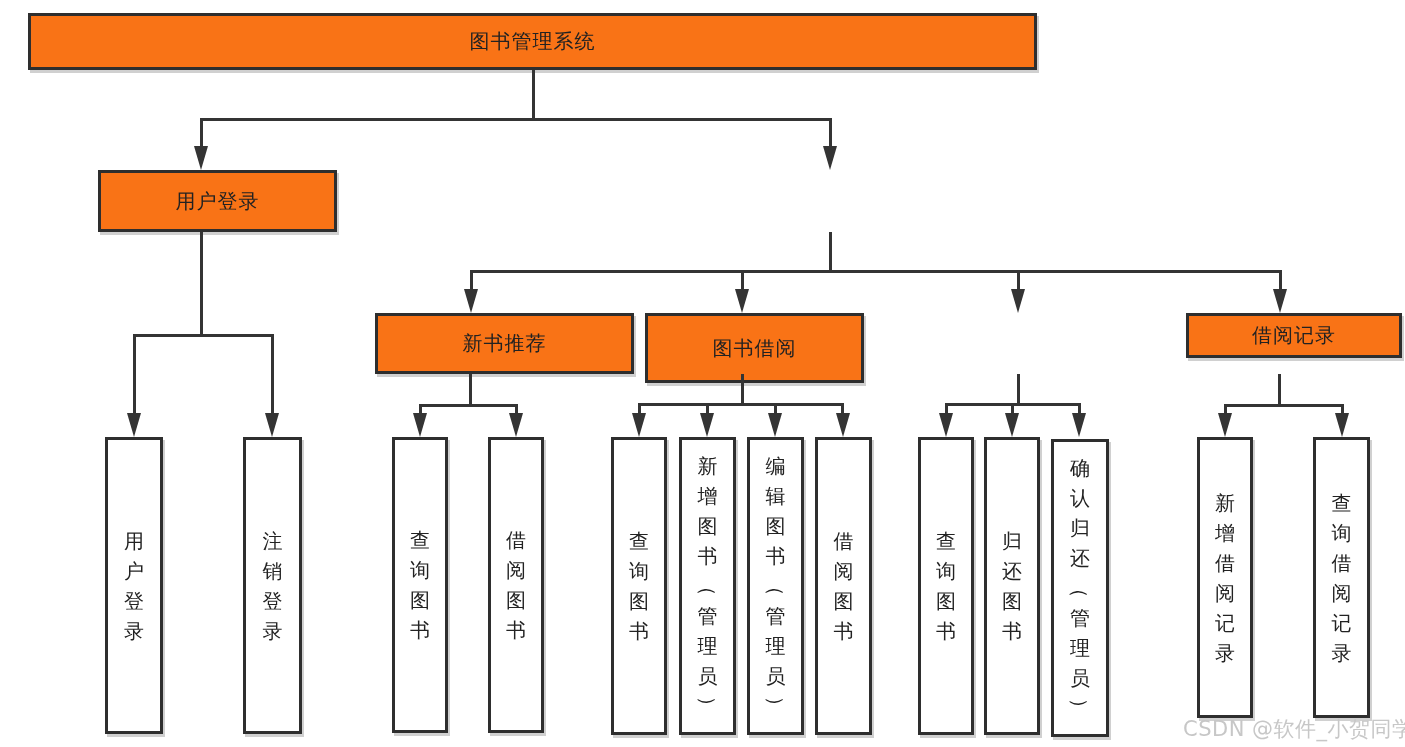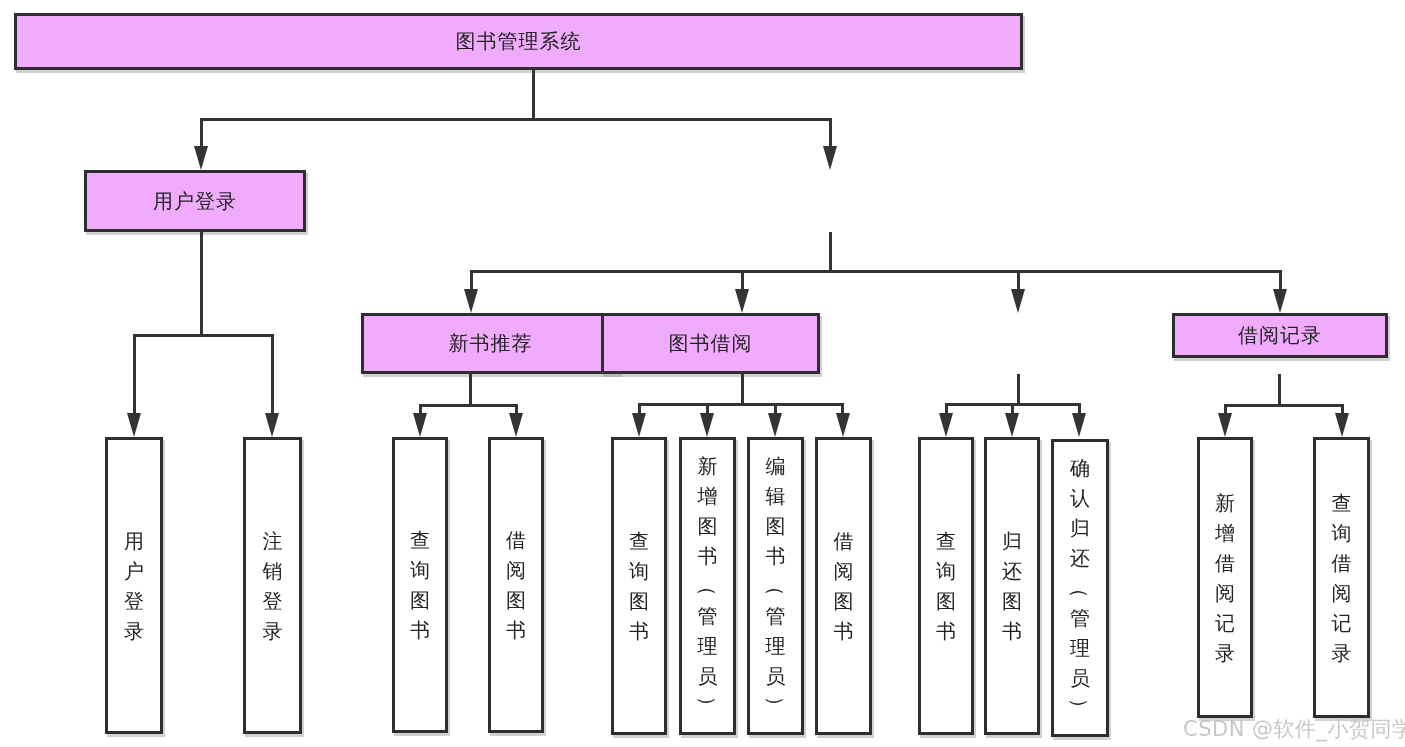--- a/index.html
+++ b/index.html
@@ -15,25 +15,26 @@
   }
   .hline{position:absolute;height:3px;background:var(--line);}
   .vline{position:absolute;width:3px;background:var(--line);}
   .arr{
     position:absolute;width:0;height:0;
     border-left:7px solid transparent;
     border-right:7px solid transparent;
     border-top:24px solid var(--line);
   }
   .hbox{
-    position:absolute;background:#f0abfc;border:3px solid var(--box-border);
+    position:absolute;background:#f97316;border:3px solid var(--box-border);
     box-shadow:2px 3px 0 rgba(150,150,150,0.45);
     display:flex;align-items:center;justify-content:center;
     font-size:20px;color:var(--text);letter-spacing:1px;
     box-sizing:border-box;
+    margin-left:14px;
   }
   .vbox{
     position:absolute;background:#ffffff;border:3px solid var(--box-border);
     box-shadow:2px 3px 0 rgba(150,150,150,0.45);
     display:flex;flex-direction:column;align-items:center;justify-content:center;
     color:var(--text);box-sizing:border-box;
   }
   .vchar{
     display:flex;align-items:center;justify-content:center;
     height:30px;width:100%;font-size:20px;line-height:30px;
@@ -51,42 +52,42 @@
 
   <div class="hbox vtop" style="left:14px;top:13px;width:1009px;height:57px">图书管理系统</div>
 
   <div class="vline" style="left:532px;top:70px;height:49px"></div>
   <div class="hline" style="left:200px;top:118px;width:631px"></div>
   <div class="vline" style="left:200px;top:118px;height:30px"></div>
   <div class="arr" style="left:194px;top:146px"></div>
   <div class="vline" style="left:829px;top:118px;height:30px"></div>
   <div class="arr" style="left:823px;top:146px"></div>
 
-  <div class="hbox" style="left:84px;top:170px;width:222px;height:62px">用户登录</div>
+  <div class="hbox" style="left:84px;top:170px;width:239px;height:62px">用户登录</div>
 
   <div class="vline" style="left:200px;top:232px;height:104px"></div>
   <div class="hline" style="left:133px;top:334px;width:140px"></div>
   <div class="vline" style="left:133px;top:334px;height:81px"></div>
   <div class="vline" style="left:271px;top:334px;height:81px"></div>
   <div class="arr" style="left:127px;top:413px"></div>
   <div class="arr" style="left:265px;top:413px"></div>
 
   <div class="vline" style="left:829px;top:232px;height:39px"></div>
   <div class="hline" style="left:470px;top:270px;width:811px"></div>
   <div class="vline" style="left:470px;top:270px;height:20px"></div>
   <div class="vline" style="left:741px;top:270px;height:20px"></div>
   <div class="vline" style="left:1017px;top:270px;height:20px"></div>
   <div class="vline" style="left:1279px;top:270px;height:20px"></div>
   <div class="arr" style="left:464px;top:289px"></div>
   <div class="arr" style="left:735px;top:289px"></div>
   <div class="arr" style="left:1011px;top:289px"></div>
   <div class="arr" style="left:1273px;top:289px"></div>
 
   <div class="hbox" style="left:361px;top:313px;width:259px;height:61px">新书推荐</div>
-  <div class="hbox" style="left:601px;top:313px;width:219px;height:61px">图书借阅</div>
+  <div class="hbox" style="left:631px;top:313px;width:219px;height:70px">图书借阅</div>
   <div class="hbox" style="left:1172px;top:313px;width:216px;height:45px">借阅记录</div>
 
   <div class="vline" style="left:469px;top:374px;height:32px"></div>
   <div class="hline" style="left:419px;top:404px;width:98px"></div>
   <div class="vline" style="left:419px;top:404px;height:11px"></div>
   <div class="vline" style="left:515px;top:404px;height:11px"></div>
   <div class="arr" style="left:413px;top:413px"></div>
   <div class="arr" style="left:509px;top:413px"></div>
 
   <div class="vline" style="left:741px;top:374px;height:31px"></div>

